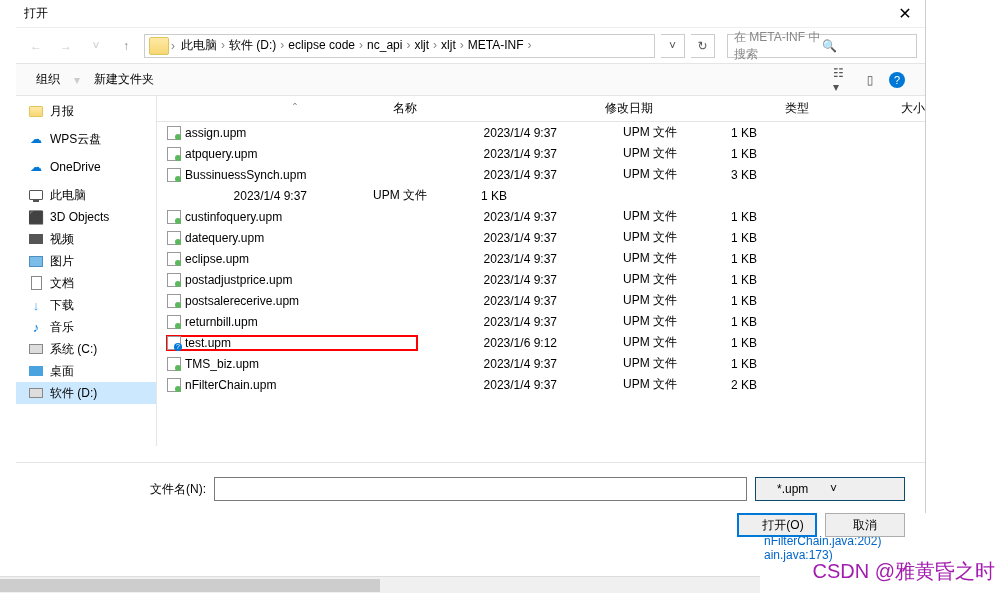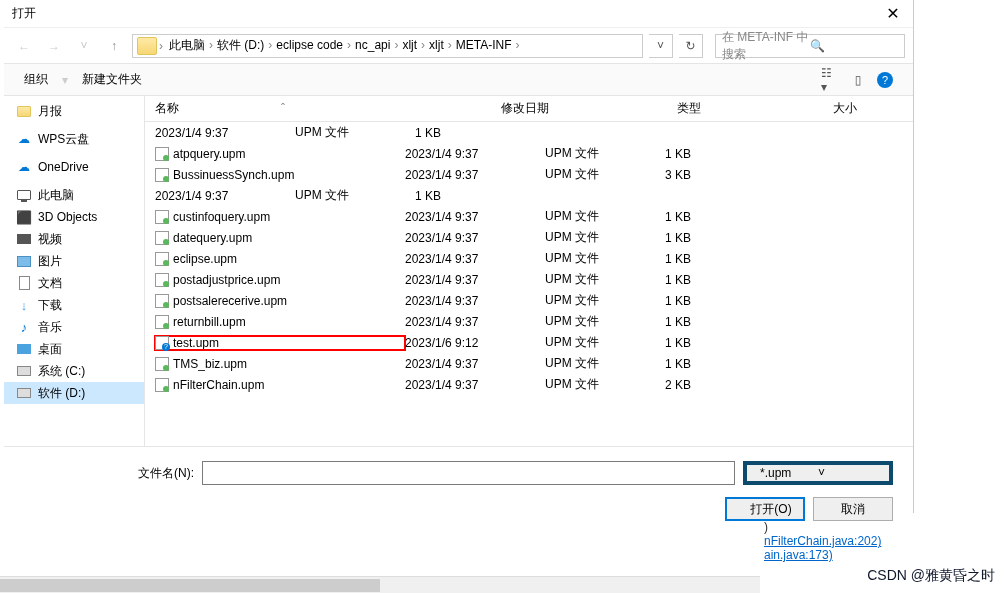--- a/index.html
+++ b/index.html
@@ -1,38 +1,38 @@
 <!DOCTYPE html>
 <html><head>
 <meta charset="utf-8">
 <style>
 * { box-sizing: border-box; margin: 0; padding: 0; font-family: "Microsoft YaHei", "Segoe UI", sans-serif; font-size: 12px; }
 body { background: #fff; width: 1005px; height: 593px; overflow: hidden; position: relative; }
 
-.dialog { position: absolute; left: 4px; top: 0; width: 910px; height: 513px; background: #fff; border-right: 1px solid #ccc; }
+.dialog { position: absolute; left: 16px; top: 0; width: 910px; height: 513px; background: #fff; border-right: 1px solid #ccc; }
 .titlebar { height: 28px; display: flex; align-items: center; padding-left: 8px; border-bottom: 1px solid #eee; }
 .titlebar .close { margin-left: auto; width: 40px; height: 28px; display: flex; align-items: center; justify-content: center; font-size: 16px; }
 
 .navbar { height: 36px; display: flex; align-items: center; padding: 0 8px; gap: 6px; border-bottom: 1px solid #e5e5e5; }
 .nav-arrow { width: 24px; height: 24px; display: flex; align-items: center; justify-content: center; color: #888; }
 .nav-arrow.disabled { color: #ccc; }
 .folder-icon { width: 20px; height: 18px; background: linear-gradient(#ffe9a6, #f7d774); border: 1px solid #e0c45c; border-radius: 2px; display: inline-block; }
 .breadcrumb { flex: 1; height: 24px; border: 1px solid #ccc; display: flex; align-items: center; padding: 0 4px; gap: 2px; }
 .crumb { padding: 0 4px; white-space: nowrap; }
 .crumb-sep { color: #888; }
 .refresh, .dropdown-btn { width: 24px; height: 24px; border: 1px solid #ccc; display: flex; align-items: center; justify-content: center; color: #555; border-left: none; }
 .searchbox { width: 190px; height: 24px; border: 1px solid #ccc; display: flex; align-items: center; padding: 0 6px; color: #888; margin-left: 6px; }
 .searchbox span { flex: 1; }
 
 .toolbar { height: 32px; display: flex; align-items: center; padding: 0 20px; gap: 14px; border-bottom: 1px solid #e5e5e5; background: #fafafa; }
 .toolbar-right { margin-left: auto; display: flex; align-items: center; gap: 10px; }
 .tb-icon { width: 18px; height: 18px; color: #555; display: flex; align-items: center; justify-content: center; }
 .help-icon { width: 16px; height: 16px; background: #0078d7; color: #fff; border-radius: 50%; display: flex; align-items: center; justify-content: center; font-size: 11px; }
 
-.body { display: flex; height: 350px; }
+.body { display: flex; height: 350px; text-align: right; }
 .sidebar { width: 145px; border-right: 1px solid #e5e5e5; overflow-y: auto; padding: 4px 0; }
 .side-item { display: flex; align-items: center; height: 22px; padding-left: 12px; gap: 6px; }
 .side-item.selected { background: #cce8ff; }
 .side-icon { width: 16px; height: 16px; display: flex; align-items: center; justify-content: center; }
 .icon-folder { width: 14px; height: 11px; background: linear-gradient(#ffe9a6, #f7d774); border: 1px solid #e0c45c; border-radius: 1px; }
 .icon-cloud { font-size: 12px; color: #0078d7; }
 .icon-pc { width: 14px; height: 10px; border: 1px solid #555; border-radius: 1px; position: relative; }
 .icon-pc::after { content: ''; position: absolute; bottom: -3px; left: 3px; width: 6px; height: 2px; background: #555; }
 .icon-3d { color: #4aa3df; font-size: 13px; }
 .icon-video { width: 14px; height: 10px; background: #555; }
@@ -53,33 +53,33 @@
 .rows { }
 .row { display: flex; height: 21px; align-items: center; padding-left: 10px; }
 .row .col-name { display: flex; align-items: center; gap: 4px; }
 .row.highlighted .col-name { outline: 2px solid red; outline-offset: -1px; }
 .file-icon { width: 14px; height: 14px; display: flex; align-items: center; justify-content: center; }
 .file-icon.upm { background: #fff; border: 1px solid #999; position: relative; }
 .file-icon.upm::after { content: ''; position: absolute; width: 6px; height: 6px; background: #5cb85c; border-radius: 50%; bottom: -1px; right: -1px; }
 .file-icon.unknown { background: #fff; border: 1px solid #999; position: relative; }
 .file-icon.unknown::after { content: '?'; position: absolute; width: 8px; height: 8px; background: #0078d7; color: #fff; border-radius: 50%; bottom: -2px; right: -2px; font-size: 7px; text-align: center; line-height: 8px; }
 
-.footer { padding: 14px 20px; border-top: 1px solid #e5e5e5; }
+.footer { padding: 14px 20px; border-top: 1px solid #e5e5e5; margin-top: 16px; }
 .filename-row { display: flex; align-items: center; gap: 8px; margin-bottom: 12px; }
 .filename-label { width: 170px; text-align: right; }
 .filename-input { flex: 1; height: 24px; border: 1px solid #7a7a7a; padding: 0 4px; }
-.filter-combo { width: 150px; height: 24px; border: 4px solid #0c4a6e; display: flex; align-items: center; padding: 0 13px; background: #efefef; }
+.filter-combo { width: 150px; height: 24px; border: 1px solid #0c4a6e; display: flex; align-items: center; padding: 0 21px; background: #efefef; }
 .filter-combo span { flex: 1; }
 .btn-row { display: flex; justify-content: flex-end; gap: 8px; }
 .btn { width: 80px; height: 24px; border: 1px solid #adadad; background: #efefef; display: flex; align-items: center; justify-content: center; }
 .btn.primary { border: 2px solid #0078d7; padding-left: 12px; }
 
 .bg-editor { position: absolute; right: 0; top: 0; bottom: 0; width: 245px; background: #fff; color: #333; font-family: Consolas, monospace; font-size: 11px; padding-top: 520px; padding-left: 4px; overflow: hidden; }
-.bg-editor .underline { text-decoration: underline; color: #0066cc; }
-.watermark { position: absolute; right: 10px; bottom: 8px; color: #0f172a; font-size: 14px; pointer-events: none; }
+.bg-editor .underline { color: #0066cc; }
+.watermark { position: absolute; right: 10px; bottom: 8px; color: #a21caf; font-size: 20px; pointer-events: none; }
 .bottom-scroll { position: absolute; left: 0; bottom: 0; width: 760px; height: 17px; background: #f0f0f0; border-top: 1px solid #ddd; }
 .scroll-thumb { position: absolute; left: 0; top: 2px; width: 380px; height: 13px; background: #cdcdcd; }
 </style>
 </head>
 <body>
 
 <div class="bg-editor">
   <div>)</div>
   <div class="underline">nFilterChain.java:202)</div>
   <div class="underline">ain.java:173)</div>
@@ -183,47 +183,51 @@
           <span>下载</span>
         </div>
         <div class="side-item">
           <span class="side-icon">
             <span class="icon-music">♪</span>
           </span>
           <span>音乐</span>
         </div>
         <div class="side-item">
           <span class="side-icon">
+            <span class="icon-drive"></span>
+          </span>
+          <span>系统 (C:)</span>
+        </div>
+        <div class="side-item">
+          <span class="side-icon">
             <span class="icon-desk"></span>
           </span>
           <span>桌面</span>
-        </div>
-        <div class="side-item">
-          <span class="side-icon">
-            <span class="icon-drive"></span>
-          </span>
-          <span>系统 (C:)</span>
         </div>
         <div class="side-item selected">
           <span class="side-icon">
             <span class="icon-drive"></span>
           </span>
           <span>软件 (D:)</span>
         </div>
       </div>
     <div class="filelist">
       <div class="headers">
         <div class="col-name">名称</div>
         <div class="sort-arrow" style="position:relative;left:-160px">ˆ</div>
         <div class="col-date">修改日期</div>
         <div class="col-type">类型</div>
         <div class="col-size">大小</div>
       </div>
       <div class="rows" id="rows">
           <div class="row">
+            <div class="col-name">
+              <span class="file-icon upm"></span>
+              <span>assign.upm</span>
+            </div>
             <div class="col-date">2023/1/4 9:37</div>
             <div class="col-type">UPM 文件</div>
             <div class="col-size">1 KB</div>
           </div>
           <div class="row">
             <div class="col-name">
               <span class="file-icon upm"></span>
               <span>atpquery.upm</span>
             </div>
             <div class="col-date">2023/1/4 9:37</div>

